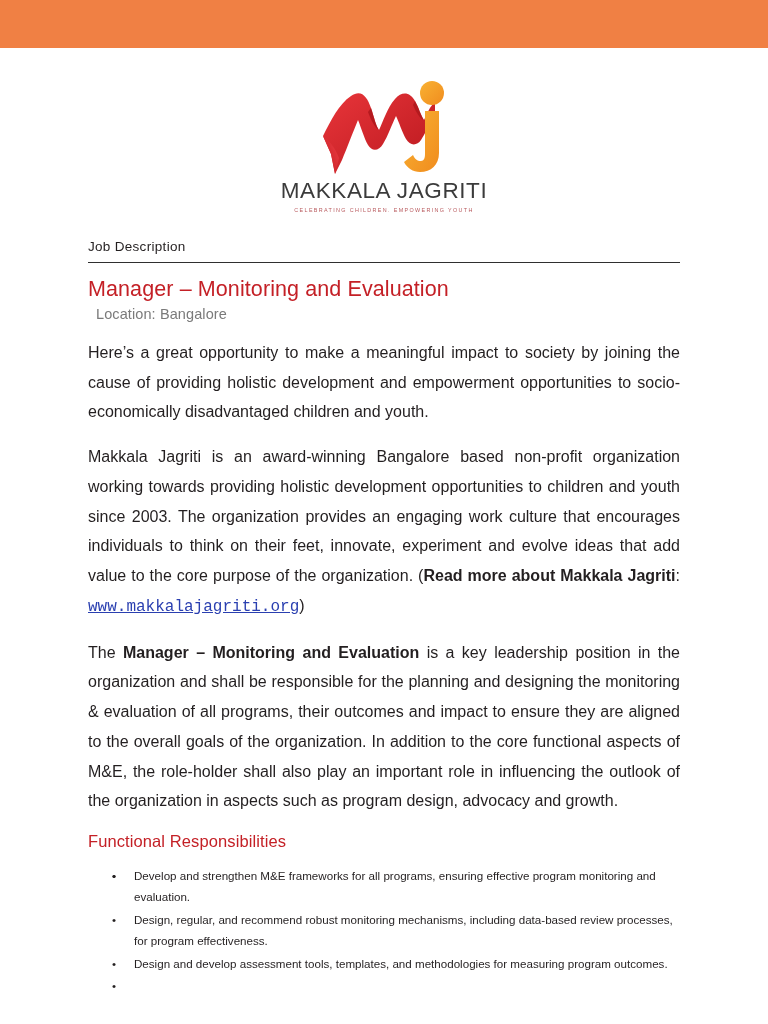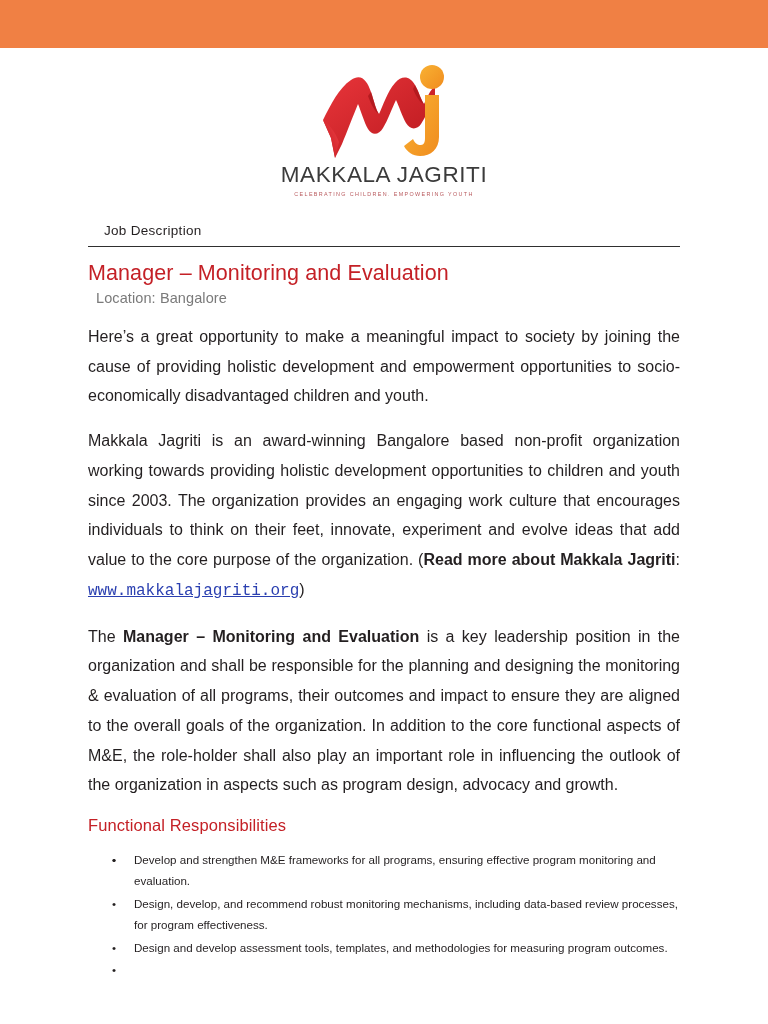--- a/index.html
+++ b/index.html
@@ -30,21 +30,21 @@
   .page {
     position: absolute;
     top: 48px;
     left: 0;
     width: 768px;
   }
 
   
   .logo-wrap {
     width: 768px;
-    padding-top: 6px;
+    padding-top: 22px;
     display: flex;
     flex-direction: column;
     align-items: center;
   }
   .logo-mark {
     width: 150px;
     height: 112px;
     display: block;
   }
   .logo-word {
@@ -72,21 +72,20 @@
     width: 592px;
     padding-top: 26px;
   }
 
   .jd-label {
     font-size: 13.5px;
     color: #231f20;
     letter-spacing: 0.3px;
     line-height: 1.2;
     padding-bottom: 7px;
-    margin-left: 16px;
   }
   .rule {
     border: 0;
     border-top: 1.6px solid #2f2f2f;
     margin: 0 0 13px 0;
     width: 100%;
   }
 
   .job-title {
     font-size: 21.5px;
@@ -204,19 +203,19 @@
 
     <p class="para"><span>Makkala Jagriti is an award-winning Bangalore based non-profit organization working towards providing holistic development opportunities to children and youth since 2003. The organization provides an engaging work culture that encourages individuals to think on their feet, innovate, experiment and evolve ideas that add value to the core purpose of the organization. (</span><span class="bold">Read more about Makkala Jagriti</span><span>: </span><a class="link" href="#">www.makkalajagriti.org</a><span>)</span></p>
 
     <p class="para tight"><span>The </span><span class="bold">Manager – Monitoring and Evaluation</span><span> is a key leadership position in the organization and shall be responsible for the planning and designing the monitoring &amp; evaluation of all programs, their outcomes and impact to ensure they are aligned to the overall goals of the organization. In addition to the core functional aspects of M&amp;E, the role-holder shall also play an important role in influencing the outlook of the organization in aspects such as program design, advocacy and growth.</span></p>
 
     <h2 class="section-head">Functional Responsibilities</h2>
 
     <ul class="bullets">
       <li><span class="dot">•</span></li>
       <li><span class="dot">•</span><span>Develop and strengthen M&amp;E frameworks for all programs, ensuring effective program monitoring and evaluation.</span></li>
-      <li><span class="dot">•</span><span>Design, develop, and recommend robust monitoring mechanisms, including data-based review processes, for program effectiveness.</span></li>
+      <li><span class="dot">•</span><span>Design, regular, and recommend robust monitoring mechanisms, including data-based review processes, for program effectiveness.</span></li>
       <li><span class="dot">•</span><span>Design and develop assessment tools, templates, and methodologies for measuring program outcomes.</span></li>
       <li><span class="dot">•</span></li>
     </ul>
 
   </div>
 </div>
 
 </body></html>

